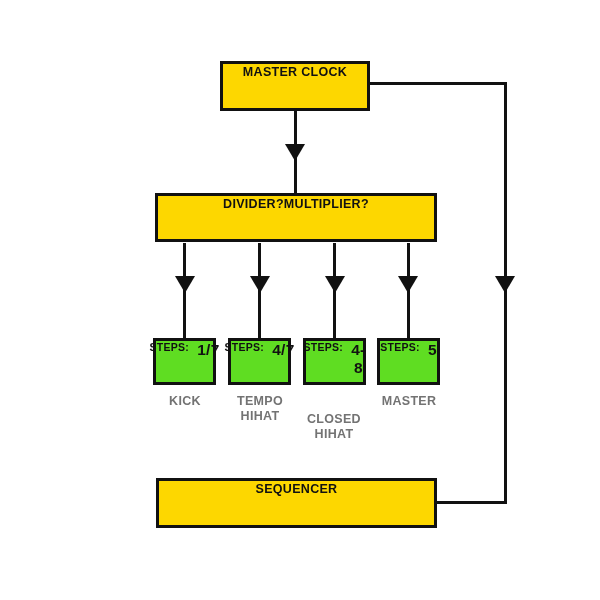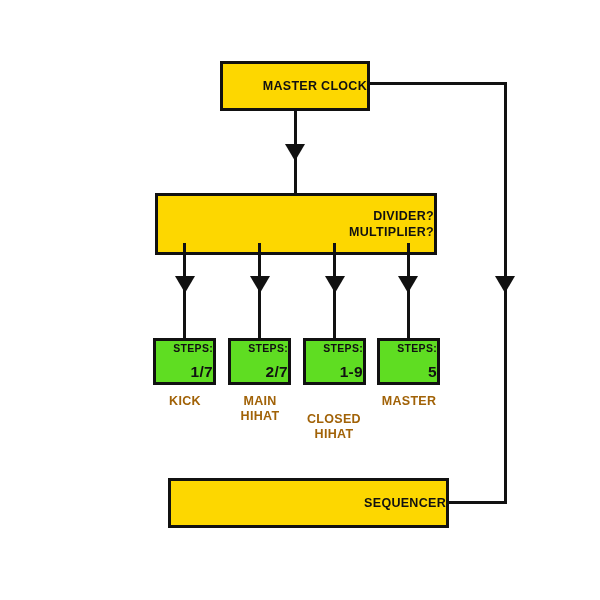--- a/index.html
+++ b/index.html
@@ -13,22 +13,22 @@
     height: 600px;
     background: var(--background, #ffffff);
     font-family: "Liberation Sans", sans-serif;
     overflow: hidden;
   }
   .node {
     position: absolute;
     box-sizing: border-box;
     border: 3px solid var(--line, #111111);
     display: flex;
-    flex-direction: column;
-    align-items: flex-end;
+    flex-direction: row;
+    align-items: flex-start;
     justify-content: center;
     text-align: center;
     font-weight: bold;
     color: #111;
     letter-spacing: 0.3px;
   }
   .node.yellow { background: var(--box-yellow, #FDD700); }
   .node.green  { background: var(--box-green, #5FDD22); gap: 8px; }
   .node .l {
     display: block;
@@ -57,21 +57,21 @@
     border-right: 10px solid transparent;
     border-top: 17px solid var(--line, #111111);
   }
   .channel-label {
     position: absolute;
     width: 90px;
     text-align: center;
     font-weight: bold;
     font-size: 12.5px;
     line-height: 15px;
-    color: #a16207;
+    color: #737373;
     letter-spacing: 0.3px;
   }
   .channel-label .l { display: block; }
 </style>
 </head>
 <body>
 
 <div class="canvas">
 
   <div class="node yellow" style="left:220px; top:61px; width:150px; height:50px;">
@@ -79,21 +79,21 @@
   </div>
 
   <div class="vline" style="left:294px; top:111px; width:3px; height:82px;"></div>
   <div class="arrowhead-down" style="left:285px; top:144px;"></div>
 
   <div class="hline" style="left:368px; top:82px; width:139px; height:3px;"></div>
   <div class="vline" style="left:504px; top:82px; width:3px; height:422px;"></div>
   <div class="arrowhead-down" style="left:495px; top:276px;"></div>
   <div class="hline" style="left:437px; top:501px; width:70px; height:3px;"></div>
 
-  <div class="node yellow" style="left:155px; top:193px; width:282px; height:62px;">
+  <div class="node yellow" style="left:155px; top:193px; width:282px; height:49px;">
     <span class="l">DIVIDER?</span>
     <span class="l">MULTIPLIER?</span>
   </div>
 
   <div class="vline" style="left:183px; top:243px; width:3px; height:95px;"></div>
   <div class="arrowhead-down" style="left:175px; top:276px;"></div>
 
   <div class="vline" style="left:258px; top:243px; width:3px; height:95px;"></div>
   <div class="arrowhead-down" style="left:250px; top:276px;"></div>
 
@@ -102,45 +102,45 @@
 
   <div class="vline" style="left:407px; top:243px; width:3px; height:95px;"></div>
   <div class="arrowhead-down" style="left:398px; top:276px;"></div>
 
   <div class="node green steps-box" style="left:153px; top:338px; width:63px; height:47px;">
     <span class="steps-label">STEPS:</span>
     <span class="steps-value">1/7</span>
   </div>
   <div class="node green steps-box" style="left:228px; top:338px; width:63px; height:47px;">
     <span class="steps-label">STEPS:</span>
-    <span class="steps-value">2/7</span>
+    <span class="steps-value">4/7</span>
   </div>
   <div class="node green steps-box" style="left:303px; top:338px; width:63px; height:47px;">
     <span class="steps-label">STEPS:</span>
-    <span class="steps-value">1-9</span>
+    <span class="steps-value">4-8</span>
   </div>
   <div class="node green steps-box" style="left:377px; top:338px; width:63px; height:47px;">
     <span class="steps-label">STEPS:</span>
     <span class="steps-value">5</span>
   </div>
 
   <div class="channel-label" style="left:140px; top:394px;">
     <span class="l">KICK</span>
     <span class="l"></span>
   </div>
   <div class="channel-label" style="left:215px; top:394px;">
-    <span class="l">MAIN</span>
+    <span class="l">TEMPO</span>
     <span class="l">HIHAT</span>
   </div>
   <div class="channel-label" style="left:289px; top:412px;">
     <span class="l">CLOSED</span>
     <span class="l">HIHAT</span>
   </div>
   <div class="channel-label" style="left:364px; top:394px;">
     <span class="l">MASTER</span>
     <span class="l"></span>
   </div>
 
-  <div class="node yellow" style="left:168px; top:478px; width:281px; height:50px;">
+  <div class="node yellow" style="left:156px; top:478px; width:281px; height:50px;">
     <span class="l">SEQUENCER</span>
   </div>
 
 </div>
 
 </body></html>

